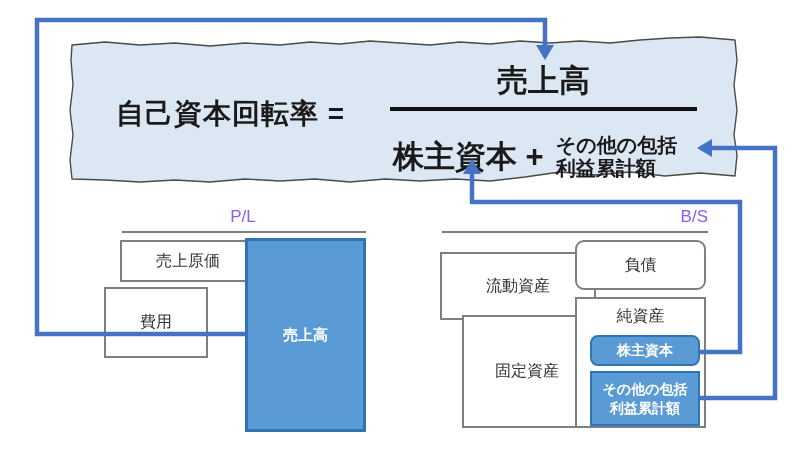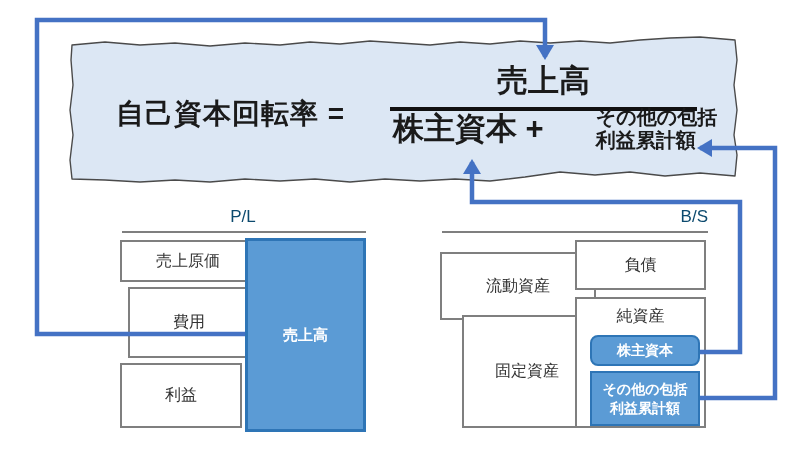--- a/index.html
+++ b/index.html
@@ -9,52 +9,52 @@
     font-family:"Liberation Sans", sans-serif;
     color:#1a1a1a;
   }
   .layer { position:absolute; left:0; top:0; width:800px; height:450px; pointer-events:none; }
   .abs { position:absolute; box-sizing:border-box; }
 
   
   .f-title   { left:116px; top:95px;  font-size:28px; font-weight:bold; letter-spacing:1px; white-space:nowrap; }
   .f-num     { left:390px; top:60px;  width:307px; text-align:center; font-size:31px; font-weight:bold; }
   .f-line    { left:390px; top:107px; width:307px; height:4px; background:#111111; }
-  .f-denom   { left:393px; top:106px; display:flex; align-items:center;gap:40px; }
+  .f-denom   { left:393px; top:134px; display:flex; align-items:center; }
   .f-dmain   { font-size:31px; font-weight:bold; white-space:nowrap; }
   .f-dnote   { margin-left:12px; font-size:20px; font-weight:bold; line-height:23px; white-space:nowrap; }
 
   
-  .sec-title { font-size:17px; color:#0c4a6e; text-align:center; }
+  .sec-title { font-size:17px; color:#8b5cf6; text-align:center; }
   .hr        { height:2px; background:#7f7f7f; }
   .gbox {
     background:#ffffff; border:2.5px solid #7f7f7f;
     display:flex; align-items:center; justify-content:center;
     font-size:16px; color:#333333; text-align:center;
   }
   .gbox.label-top { align-items:flex-start; padding-top:7px; }
   .bluebox {
     background:#5b9bd5; border:3px solid #2e75b6; color:#ffffff;
     font-weight:bold; display:flex; flex-direction:column;
     align-items:center; justify-content:center; text-align:center;
   }
   .bb-sales  { left:245px; top:238px; width:121px; height:194px; font-size:15px; border-width:3.5px; }
   .bb-small  { font-size:14px; line-height:19px; border-width:2.5px; }
 
   .pl-title  { left:120px; top:207px; width:246px; }
   .pl-hr     { left:122px; top:231px; width:244px; }
   .pl-cost   { left:120px; top:240px; width:136px; height:42px; }
-  .pl-exp    { left:128px; top:287px; width:122px; height:71px; }
+  .pl-exp    { left:104px; top:287px; width:104px; height:71px; }
   .pl-profit { left:120px; top:363px; width:122px; height:65px; }
 
   .bs-title  { left:440px; top:207px; width:268px;text-align:right; }
   .bs-hr     { left:442px; top:231px; width:266px; }
   .bs-ca     { left:440px; top:252px; width:156px; height:68px; }
   .bs-fa     { left:440px; top:315px; width:130px; height:113px;margin-left:22px; }
-  .bs-li     { left:575px; top:240px; width:131px; height:50px; }
+  .bs-li     { left:575px; top:240px; width:131px; height:50px;border-radius:9px; }
   .bs-na     { left:575px; top:297px; width:131px; height:131px; }
   .bs-se     { left:590px; top:335px; width:110px; height:31px;border-radius:8px; }
   .bs-oci    { left:590px; top:371px; width:110px; height:55px; }
 </style>
 </head>
 <body>
 
 <div class="stage">
 
   <svg class="layer" viewBox="0 0 800 450">
@@ -72,21 +72,20 @@
     <span class="f-dnote">
       <span>その他の包括</span><br>
       <span>利益累計額</span>
     </span>
   </div>
 
   <div class="abs sec-title pl-title">P/L</div>
   <div class="abs hr pl-hr"></div>
   <div class="abs gbox pl-cost">売上原価</div>
   <div class="abs gbox pl-exp">費用</div>
-  <div class="abs gbox pl-profit">利益</div>
   <div class="abs bluebox bb-sales">売上高</div>
 
   <div class="abs sec-title bs-title">B/S</div>
   <div class="abs hr bs-hr"></div>
   <div class="abs gbox bs-ca">流動資産</div>
   <div class="abs gbox bs-fa">固定資産</div>
   <div class="abs gbox bs-li">負債</div>
   <div class="abs gbox label-top bs-na">純資産</div>
   <div class="abs bluebox bb-small bs-se">株主資本</div>
   <div class="abs bluebox bb-small bs-oci">

